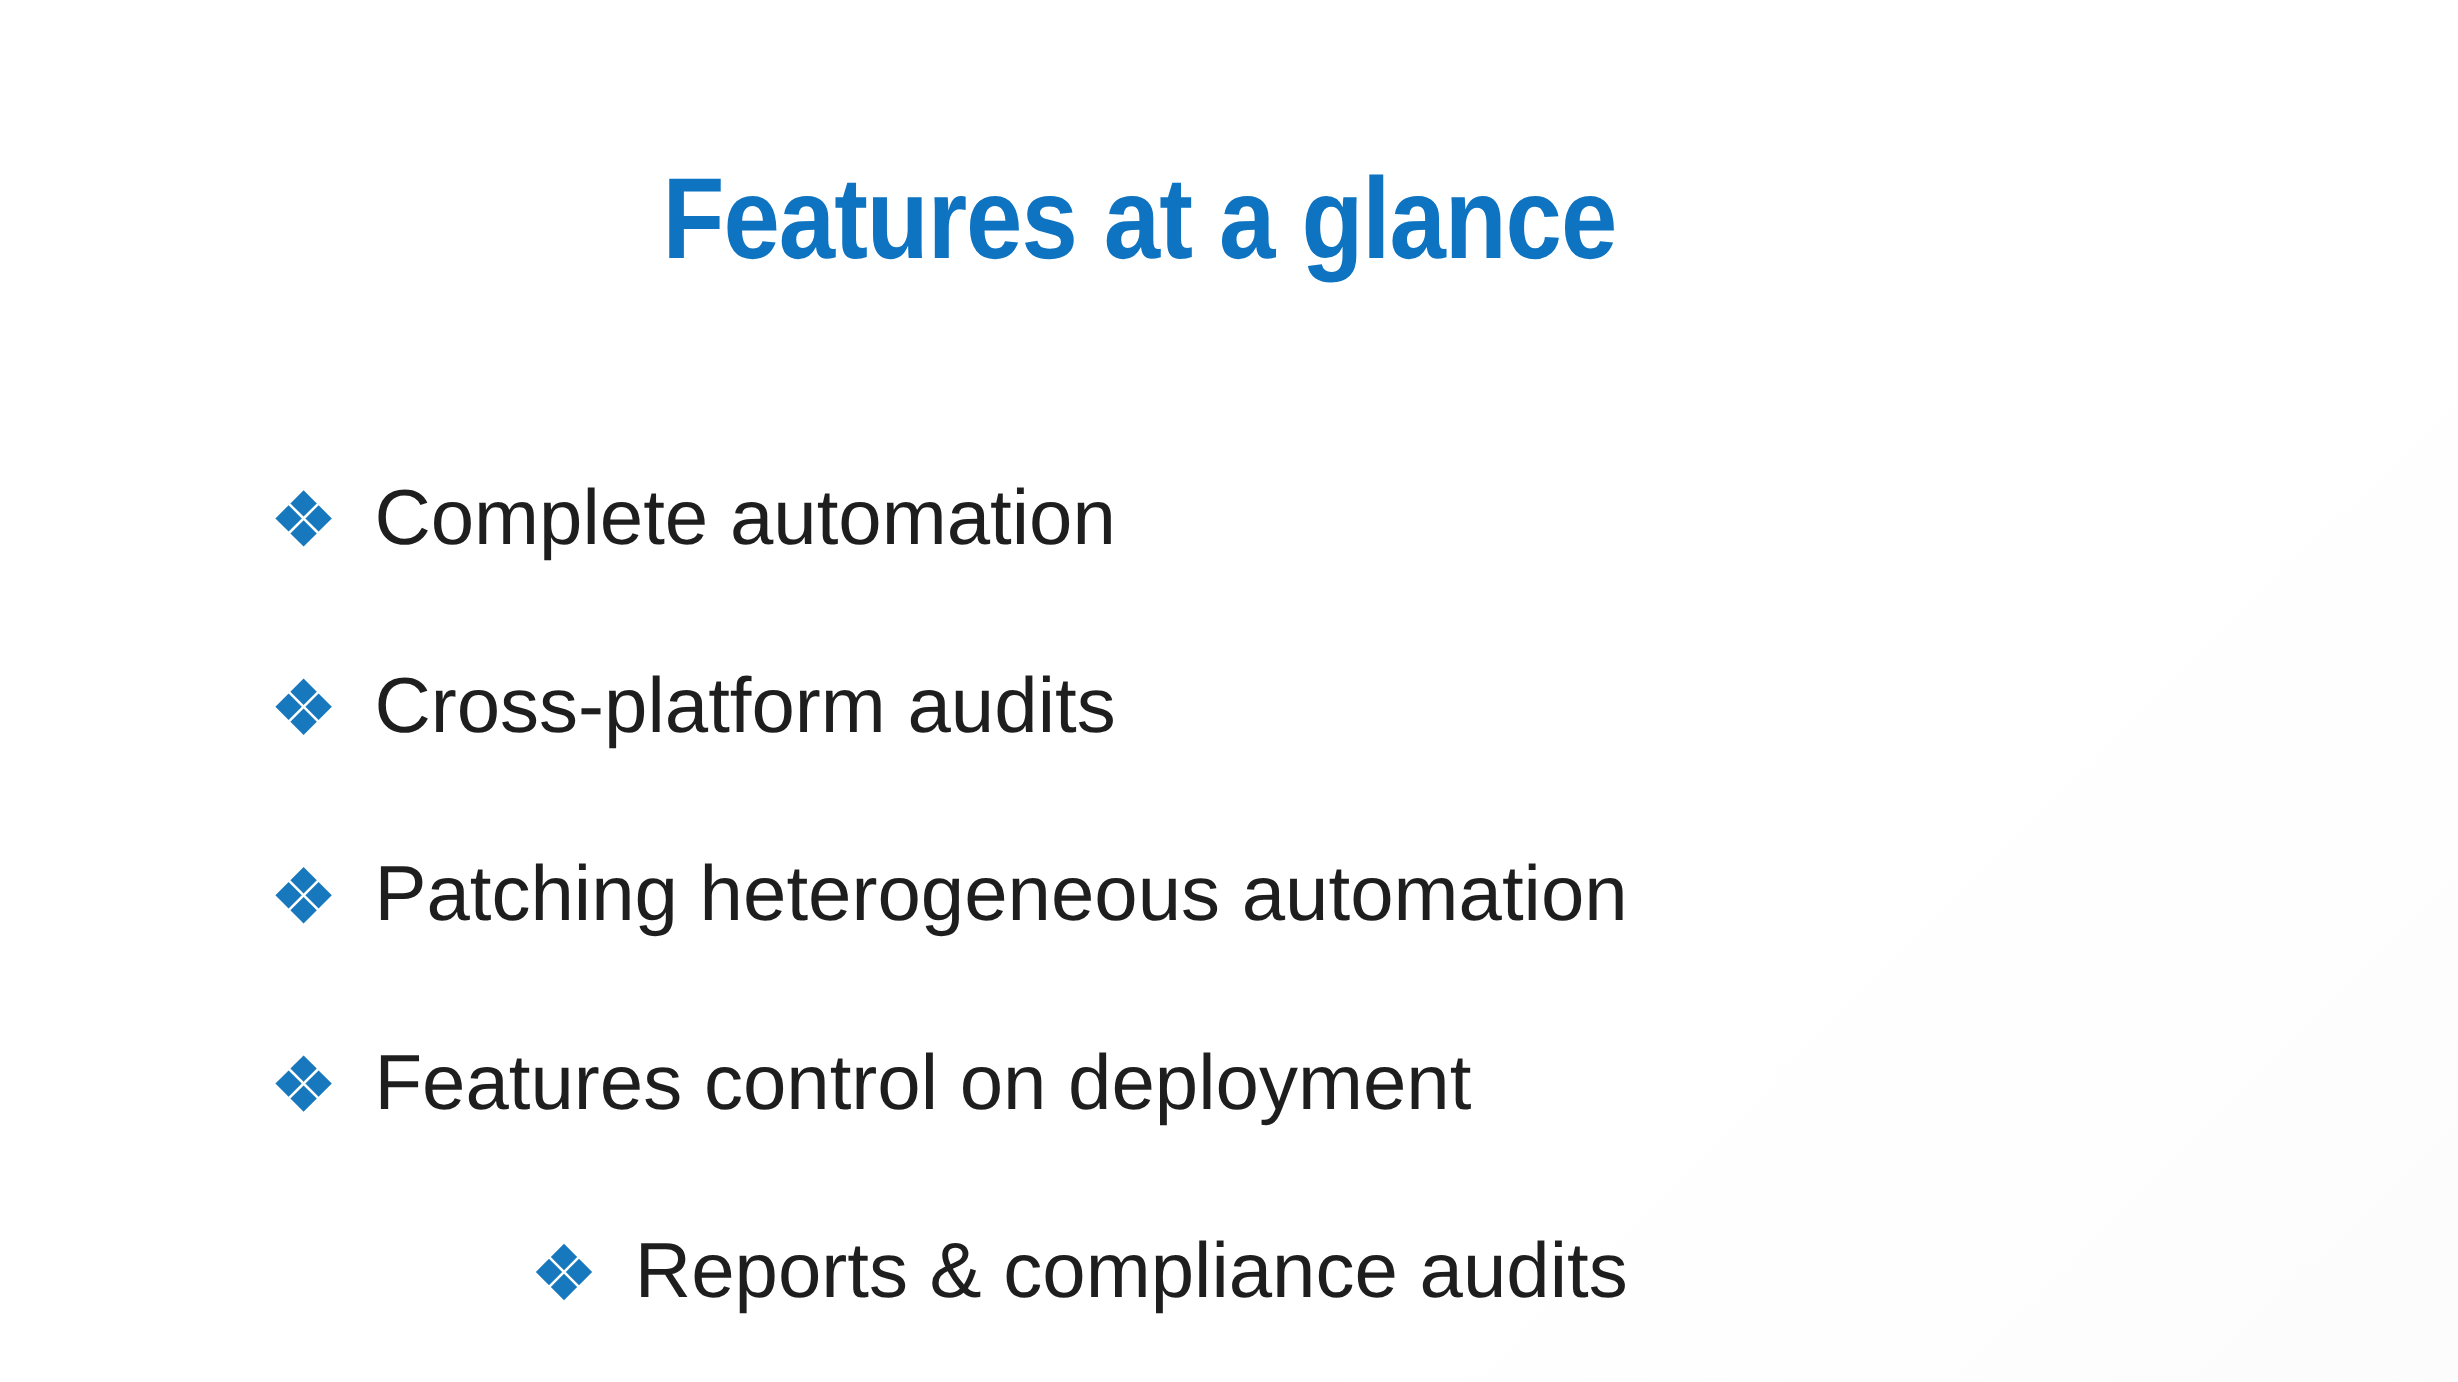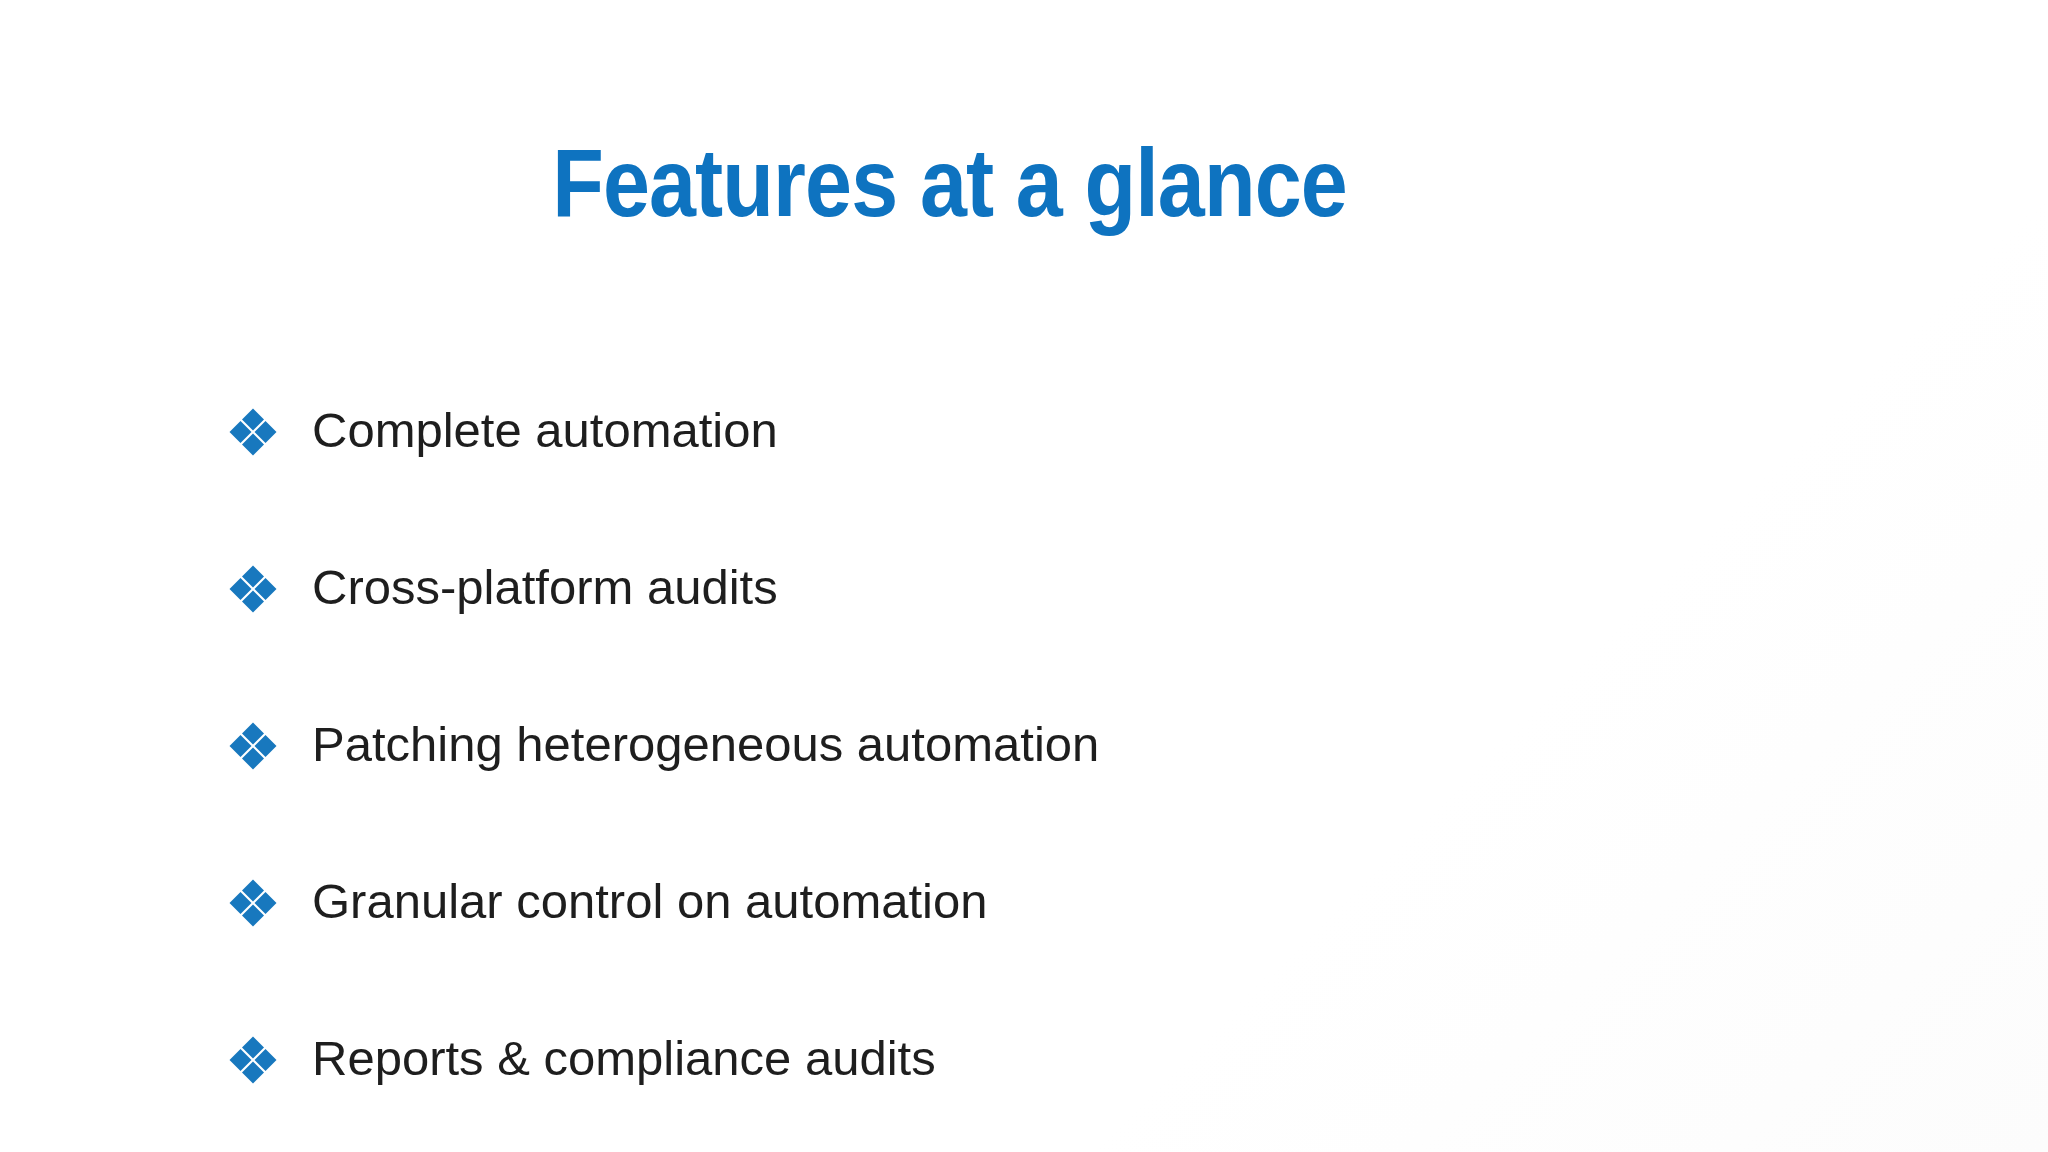--- a/index.html
+++ b/index.html
@@ -42,30 +42,30 @@
     padding: 0;
     list-style: none;
   }
   .feature-item {
     display: flex;
     align-items: center;
     gap: 34px;
     height: 60px;
     margin-bottom: 97px;
   }
-  .feature-item:last-child { margin-bottom: 0; }
+  .feature-item:last-child { margin-bottom: 0; justify-content: flex-end; }
   .diamond-icon {
     width: 50px;
     height: 50px;
     flex: 0 0 auto;
     display: inline-flex;
   }
   .diamond-icon svg { width: 100%; height: 100%; }
   .feature-label {
-    font-size: 49px;
+    font-size: 65px;
     line-height: 1;
     color: #1e1e1e;
     letter-spacing: 0;
     white-space: nowrap;
     padding-bottom: 4px;
   }
 </style>
 </head>
 <body>
 
@@ -123,21 +123,21 @@
       <span class="diamond-icon">
         <svg viewBox="0 0 100 100" aria-hidden="true">
           <g fill="#1878be">
             <polygon points="50,3 72,25 50,47 28,25"></polygon>
             <polygon points="25,28 47,50 25,72 3,50"></polygon>
             <polygon points="75,28 97,50 75,72 53,50"></polygon>
             <polygon points="50,53 72,75 50,97 28,75"></polygon>
           </g>
         </svg>
       </span>
-      <span class="feature-label">Granular control on automation</span>
+      <span class="feature-label">Features control on deployment</span>
     </li>
 
     <li class="feature-item">
       <span class="diamond-icon">
         <svg viewBox="0 0 100 100" aria-hidden="true">
           <g fill="#1878be">
             <polygon points="50,3 72,25 50,47 28,25"></polygon>
             <polygon points="25,28 47,50 25,72 3,50"></polygon>
             <polygon points="75,28 97,50 75,72 53,50"></polygon>
             <polygon points="50,53 72,75 50,97 28,75"></polygon>

